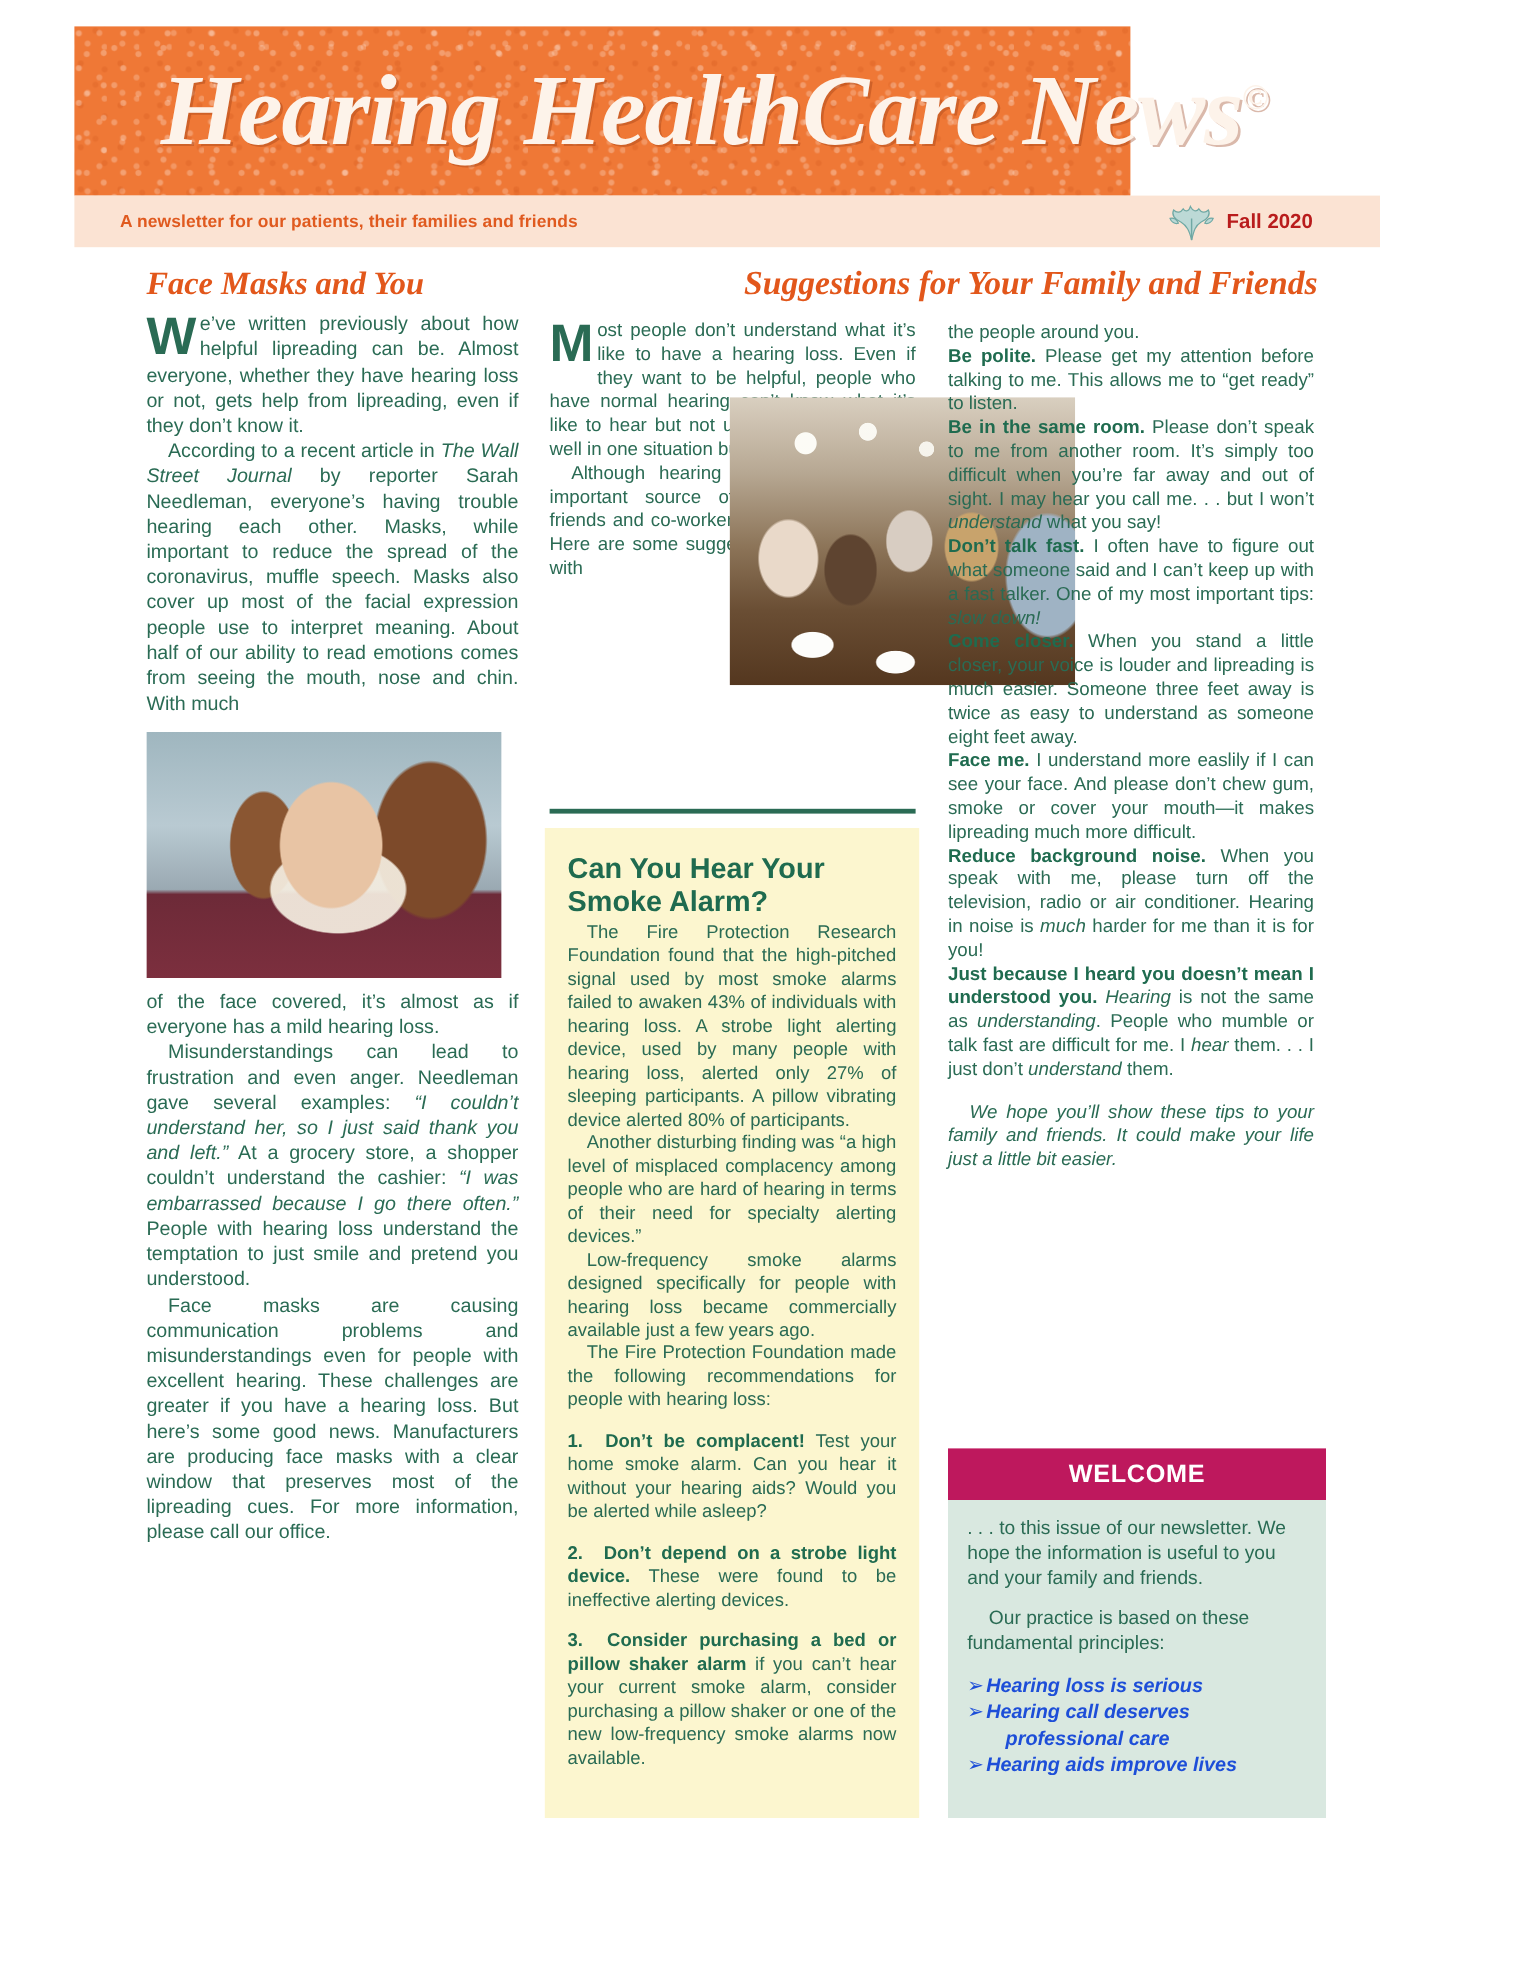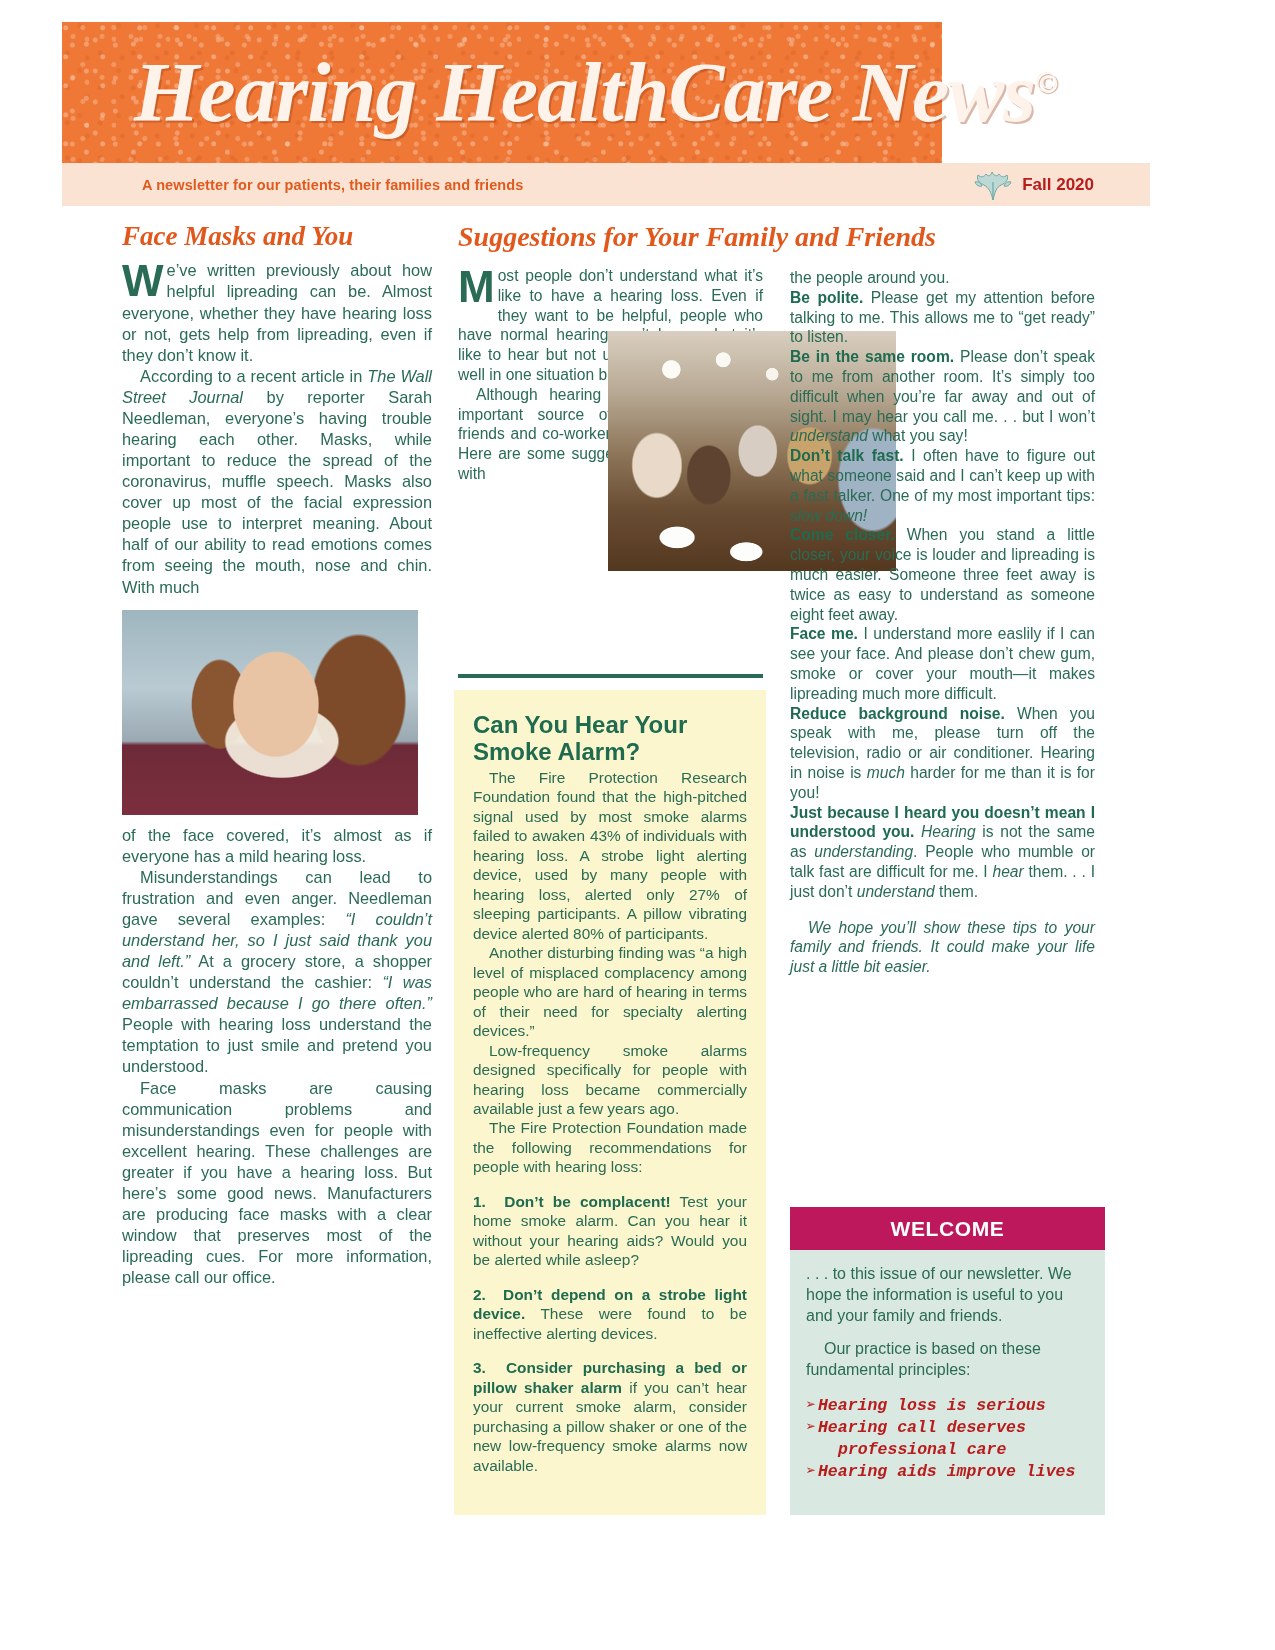--- a/index.html
+++ b/index.html
@@ -36,21 +36,21 @@
     text-shadow:2px 2px 0 rgba(150,55,15,.35);
     white-space:nowrap;position:relative;
   }
   .masthead-title .cmark{font-size:30px;vertical-align:super;}
 
   .tagbar{
     position:absolute;left:62px;top:163px;width:1088px;height:43px;
     background:#fbe3d3;display:flex;align-items:center;
   }
   .tagline{
-    margin-left:80px;font-size:14.5px;font-weight:bold;color:#e05a1f;
+    margin-left:38px;font-size:14.5px;font-weight:bold;color:#e05a1f;
     letter-spacing:.1px;
   }
   .issue-wrap{
     position:absolute;right:56px;top:50%;transform:translateY(-50%);
     display:flex;align-items:center;gap:7px;
   }
   .leaf-icon{width:44px;height:34px;display:block;}
   .issue-date{font-size:17px;font-weight:bold;color:#b91c1c;}
 
   
@@ -65,21 +65,21 @@
   }
 
   .col-left{left:122px;top:222px;width:310px;font-size:16.4px;line-height:1.285;}
   .col-left .headline{font-size:27px;}
   .col-mid{left:458px;top:222px;width:305px;font-size:15.6px;line-height:1.27;}
   .col-right{left:790px;top:268px;width:305px;font-size:15.6px;line-height:1.27;}
 
   .headline-span{
     position:absolute;left:458px;top:222px;width:640px;
     font-family:"Liberation Serif",serif;font-style:italic;font-weight:bold;
-    color:#e2571b;font-size:28px;line-height:1.05;
+    color:#e2571b;font-size:28px;line-height:1.05;text-align:right;
   }
 
   .dropcap{
     float:left;font-size:44px;line-height:.86;font-weight:bold;
     color:#2a6b54;padding-right:3px;margin-top:2px;
     font-family:"Liberation Sans",sans-serif;
   }
 
   b,strong{color:#1f6b4f;}
   i,em{font-style:italic;}
@@ -144,21 +144,21 @@
   .welcome-body{
     position:absolute;left:790px;top:1250px;width:315px;height:265px;
     background:#d9e8e0;box-sizing:border-box;padding:14px 16px 10px 16px;
     color:#2a6b54;font-size:16px;line-height:1.3;
   }
   .welcome-body p{margin:0;}
   .welcome-body p.ind{text-indent:18px;margin-top:13px;}
   .bullets{margin-top:14px;}
   .bullet{
     font-style:italic;font-weight:bold;font-size:16.5px;line-height:1.28;
-    color:#b91c1c;padding-left:14px;text-indent:-14px;margin-bottom:1px;font-family:Liberation Mono, monospace;
+    color:#1d4ed8;padding-left:14px;text-indent:-14px;margin-bottom:1px;
   }
   .bullet .arw{font-style:normal;font-weight:normal;margin-right:2px;}
   .bullet.sub{padding-left:32px;text-indent:0;}
 </style>
 </head>
 <body>
 
 <div class="page">
 
   <div class="masthead">

